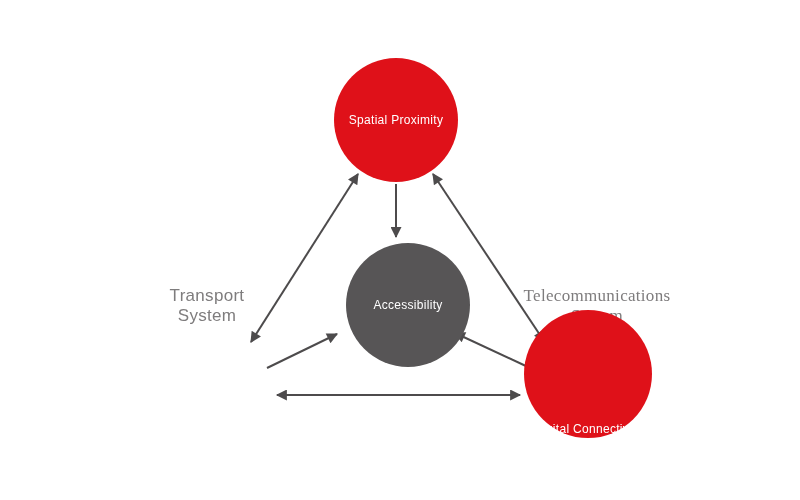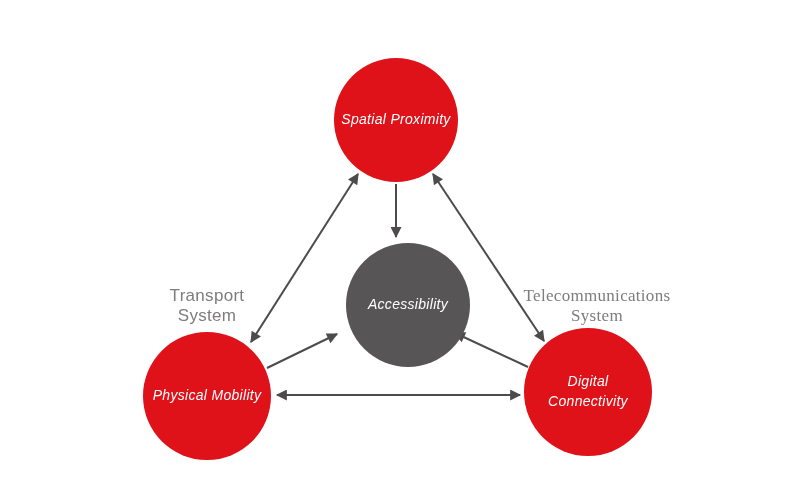--- a/index.html
+++ b/index.html
@@ -34,30 +34,29 @@
   .node{
     position:absolute;
     border-radius:50%;
     display:flex;align-items:center;justify-content:center;
     text-align:center;
   }
   .node--red{background:var(--node-red);}
   .node--gray{background:var(--node-gray);}
   .node-label{
     color:var(--node-text);
-    font-size:14px;
+    font-size:12px;
     line-height:1.4;
     letter-spacing:0.3px;
     width:118px;
-    font-style:italic;
   }
   .node--spatial{left:334px;top:58px;width:124px;height:124px;}
   .node--accessibility{left:346px;top:243px;width:124px;height:124px;}
   .node--physical{left:143px;top:332px;width:128px;height:128px;}
-  .node--digital{left:524px;top:328px;width:128px;height:128px;}
+  .node--digital{left:524px;top:310px;width:128px;height:128px;align-items:flex-end;}
   .system-label{
     position:absolute;
     color:var(--label-gray);
     font-size:17px;
     line-height:20px;
     letter-spacing:0.3px;
     text-align:center;
   }
   .system-label--landuse{left:288px;top:33px;width:200px;}
   .system-label--transport{left:152px;top:286px;width:110px;}
@@ -88,21 +87,18 @@
   <div class="system-label system-label--telecom">Telecommunications System</div>
 
   <div class="node node--red node--spatial">
     <div class="node-label">Spatial Proximity</div>
   </div>
 
   <div class="node node--gray node--accessibility">
     <div class="node-label">Accessibility</div>
   </div>
 
-  <div class="node node--red node--physical">
-    <div class="node-label">Physical Mobility</div>
-  </div>
 
   <div class="node node--red node--digital">
     <div class="node-label">Digital Connectivity</div>
   </div>
 
 </div>
 
 </body></html>

